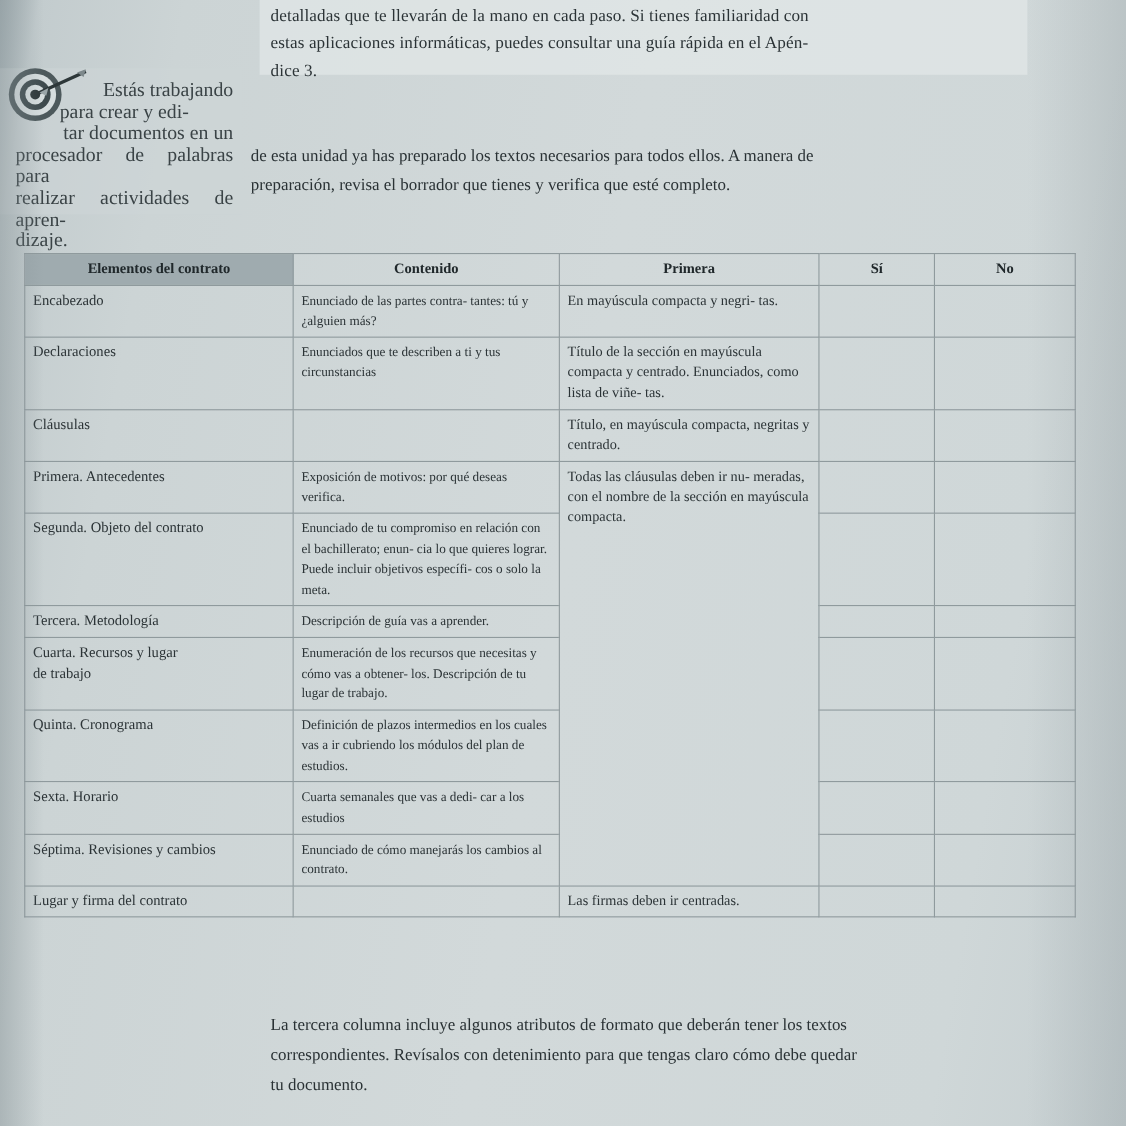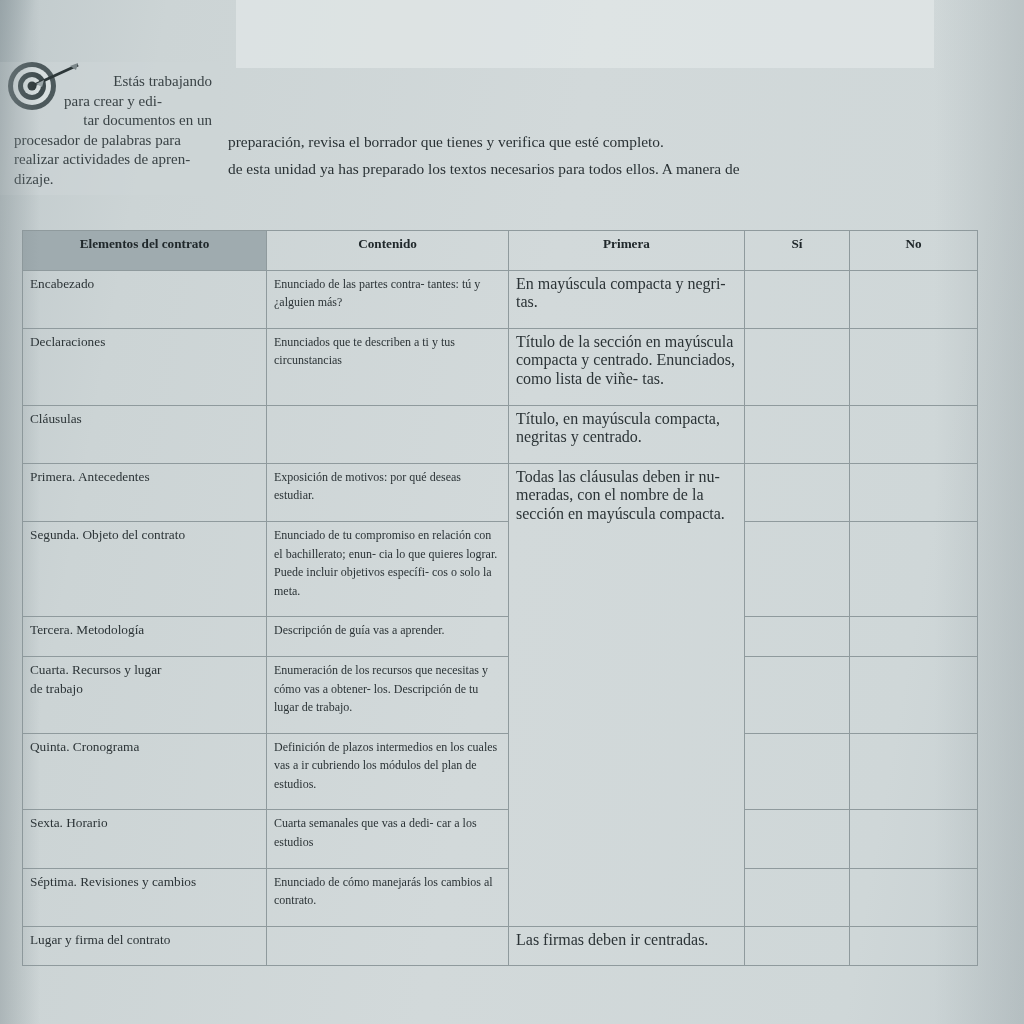--- a/index.html
+++ b/index.html
@@ -45,21 +45,21 @@
     background: rgba(205,213,215,0.55);
   }
   .dart {
     position: absolute;
     left: 6px; top: 60px;
     width: 74px; height: 52px;
   }
   .note-text {
     position: absolute;
     left: 14px; top: 72px; width: 198px;
-    font-size: 15px;
+    font-size: 18px;
     line-height: 19.6px;
     color: #3a4346;
     text-align: justify;
   }
   .note-text .l1 { text-align: right; }
   .note-text .l2 { text-align: center; }
   .note-text .l3 { text-align: right; }
 
   .intro {
     position: absolute;
@@ -79,21 +79,21 @@
   table.contract {
     border-collapse: collapse;
     width: 955px;
     table-layout: fixed;
     font-size: 13.1px;
     color: #2b3336;
   }
   table.contract td, table.contract th {
     border: 1px solid #8f9a9d;
     vertical-align: top;
-    padding: 4px 7px 16px 7px;
+    padding: 4px 7px 5px 7px;
     line-height: 18.6px;
     background: transparent;
   }
   thead th {
     text-align: center;
     font-weight: bold;
     font-size: 13.2px;
     background: #aab5b8;
     padding-top: 6px;
     padding-bottom: 6px;
@@ -106,21 +106,21 @@
   col.c4 { width: 105px; }
   col.c5 { width: 128px; }
 
   td.elem {
     vertical-align: bottom;
     padding-bottom: 6px;
     font-size: 13.3px;
     white-space: pre-line;
   }
   td.content { font-size: 12px; }
-  td.format  { font-size: 16px; }
+  td.format  { font-size: 13px; }
   td.mid  { vertical-align: middle; }
   td.blank { }
 
   .closing {
     position: absolute;
     left: 246px; top: 918px; width: 730px;
     font-size: 15.4px;
     line-height: 27.5px;
     color: #2a3235;
   }
@@ -140,20 +140,25 @@
     pointer-events: none;
   }
 </style>
 </head>
 <body>
 
 <div class="page">
 
   <div class="top-panel"></div>
 
+  <div class="top-text">
+    <div>detalladas que te llevarán de la mano en cada paso. Si tienes familiaridad con</div>
+    <div>estas aplicaciones informáticas, puedes consultar una guía rápida en el Apén-</div>
+    <div>dice 3.</div>
+  </div>
 
   <div class="note-box"></div>
 
   <svg class="dart" viewBox="0 0 74 52">
     <g>
       <circle cx="26" cy="26" r="24" fill="#4d595c"></circle>
       <circle cx="26" cy="26" r="19" fill="#d7dedf"></circle>
       <circle cx="26" cy="26" r="14" fill="#3f4b4e"></circle>
       <circle cx="26" cy="26" r="9" fill="#d7dedf"></circle>
       <circle cx="26" cy="26" r="4.5" fill="#2d3739"></circle>
@@ -166,22 +171,22 @@
   <div class="note-text">
     <div class="l1">Estás trabajando</div>
     <div class="l2">para crear y edi-</div>
     <div class="l3">tar documentos en un</div>
     <div>procesador de palabras para</div>
     <div>realizar actividades de apren-</div>
     <div>dizaje.</div>
   </div>
 
   <div class="intro">
+    <div>de esta unidad ya has preparado los textos necesarios para todos ellos. A manera de</div>
     <div>preparación, revisa el borrador que tienes y verifica que esté completo.</div>
-    <div>de esta unidad ya has preparado los textos necesarios para todos ellos. A manera de</div>
   </div>
 
   <div class="tbl-wrap">
     <table class="contract">
       <colgroup>
         <col class="c1">
           <col class="c2">
           <col class="c3">
           <col class="c4">
           <col class="c5">
@@ -224,21 +229,21 @@
           <td class="content"></td>
           <td class="format">Título, en mayúscula compacta,
 negritas y centrado.</td>
           <td class="blank"></td>
           <td class="blank"></td>
         </tr>
 
         <tr>
           <td class="elem">Primera. Antecedentes</td>
           <td class="content">Exposición de motivos: por qué
-deseas estudiar.</td>
+deseas verifica.</td>
           <td class="format mid" rowspan="7">Todas las cláusulas deben ir nu-
 meradas, con el nombre de la
 sección en mayúscula compacta.</td>
           <td class="blank"></td>
           <td class="blank"></td>
         </tr>
 
         <tr>
           <td class="elem">Segunda. Objeto del contrato</td>
           <td class="content">Enunciado de tu compromiso en
@@ -298,16 +303,21 @@
           <td class="elem">Lugar y firma del contrato</td>
           <td class="content"></td>
           <td class="format">Las firmas deben ir centradas.</td>
           <td class="blank"></td>
           <td class="blank"></td>
         </tr>
       </tbody>
     </table>
   </div>
 
+  <div class="closing">
+    <div>La tercera columna incluye algunos atributos de formato que deberán tener los textos</div>
+    <div>correspondientes. Revísalos con detenimiento para que tengas claro cómo debe quedar</div>
+    <div>tu documento.</div>
+  </div>
 
   <div class="shade-left"></div>
   <div class="shade-right"></div>
 </div>
 
 </body></html>

